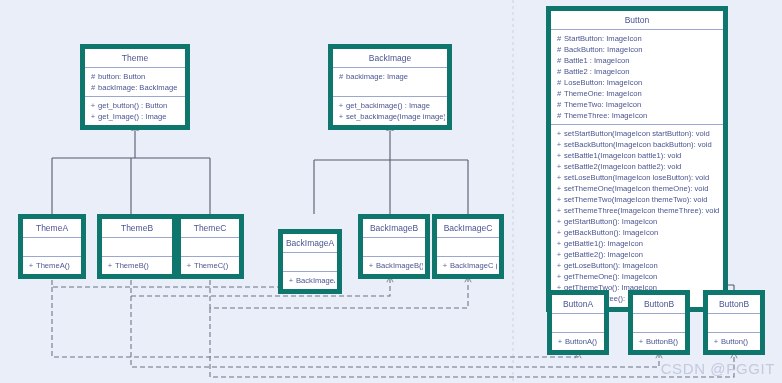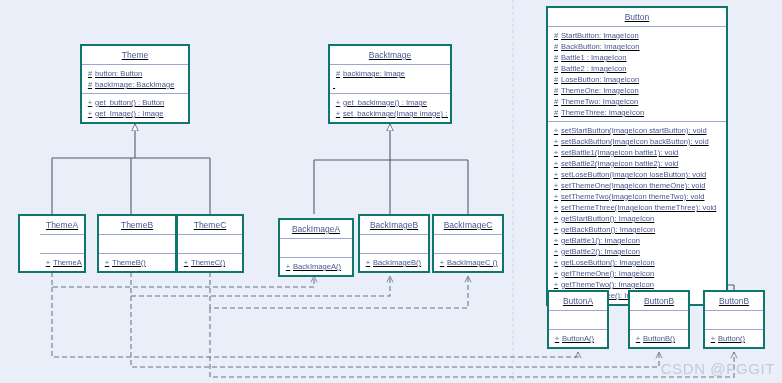--- a/index.html
+++ b/index.html
@@ -25,24 +25,23 @@
     position: absolute;
     left: 0; top: 0;
     width: 782px;
     height: 383px;
     pointer-events: none;
   }
   
   .uml {
     position: absolute;
     background: #ffffff;
-    border: 2px solid #0f766e;
+    border: 5px solid #0f766e;
     box-sizing: border-box;
     z-index: 5;
-    text-decoration: underline;
   }
   .uml .title {
     text-align: center;
     color: #4a5590;
     font-size: 8.5px;
     line-height: 10px;
     padding: 4px 2px 4px 2px;
     border-bottom: 1px solid #9aa7cf;
     white-space: nowrap;
     overflow: hidden;
@@ -75,25 +74,25 @@
   .member .sig {
     flex: 1 1 auto;
     overflow: hidden;
     text-overflow: clip;
   }
   
   #box-theme        { left: 80px;  top: 44px;  width: 110px; }
   #box-backimage    { left: 328px; top: 44px;  width: 124px; }
   #box-button       { left: 546px; top: 6px;   width: 182px; }
 
-  #box-themeA       { left: 18px;  top: 214px; width: 68px; padding-left: 20px; }
+  #box-themeA       { left: 18px;  top: 214px; width: 68px; }
   #box-themeB       { left: 97px;  top: 214px; width: 80px; }
   #box-themeC       { left: 176px; top: 214px; width: 68px; }
 
-  #box-backimageA   { left: 278px; top: 218px; width: 76px; }
+  #box-backimageA   { left: 278px; top: 229px; width: 64px; }
   #box-backimageB   { left: 358px; top: 214px; width: 72px; }
   #box-backimageC   { left: 432px; top: 214px; width: 72px; }
 
   #box-buttonA      { left: 547px; top: 290px; width: 62px; }
   #box-buttonB      { left: 628px; top: 290px; width: 62px; }
   #box-buttonC      { left: 703px; top: 290px; width: 62px; }
 
   .watermark {
     position: absolute;
     right: 7px;

